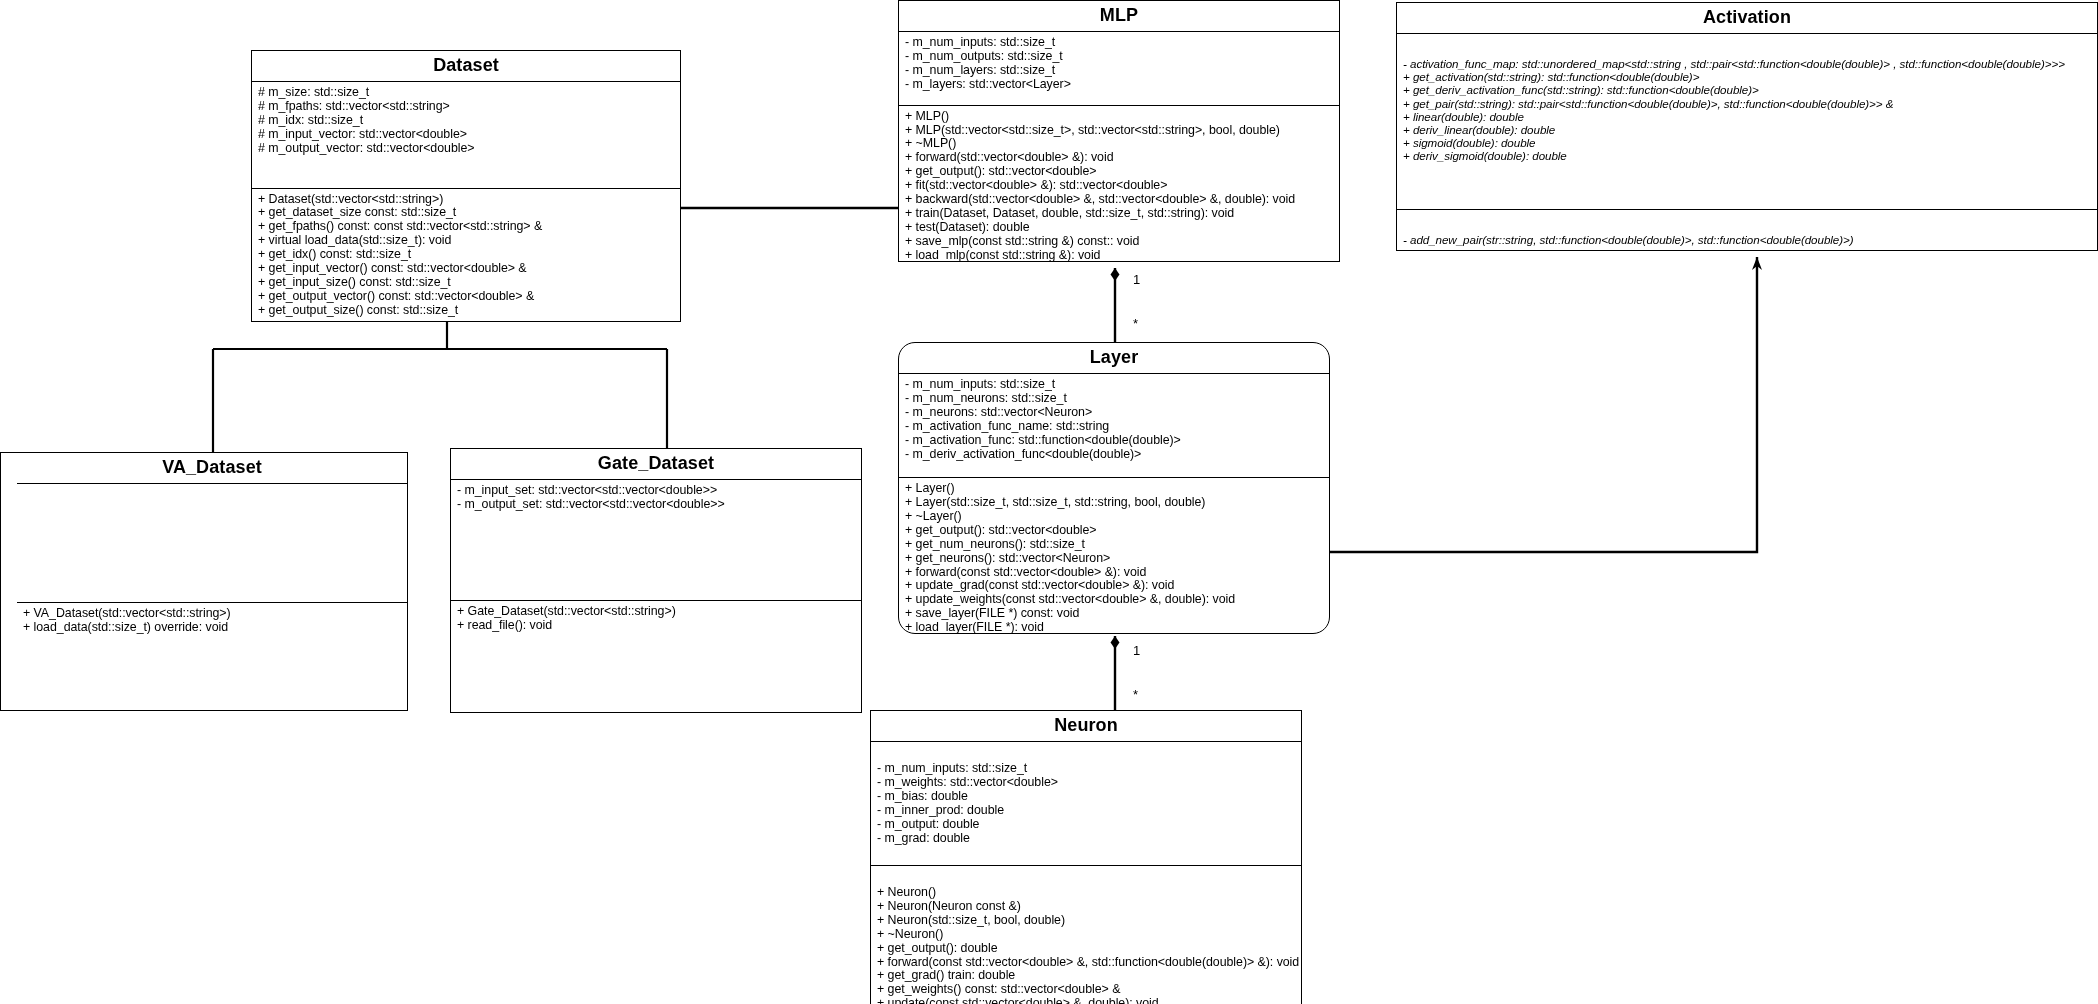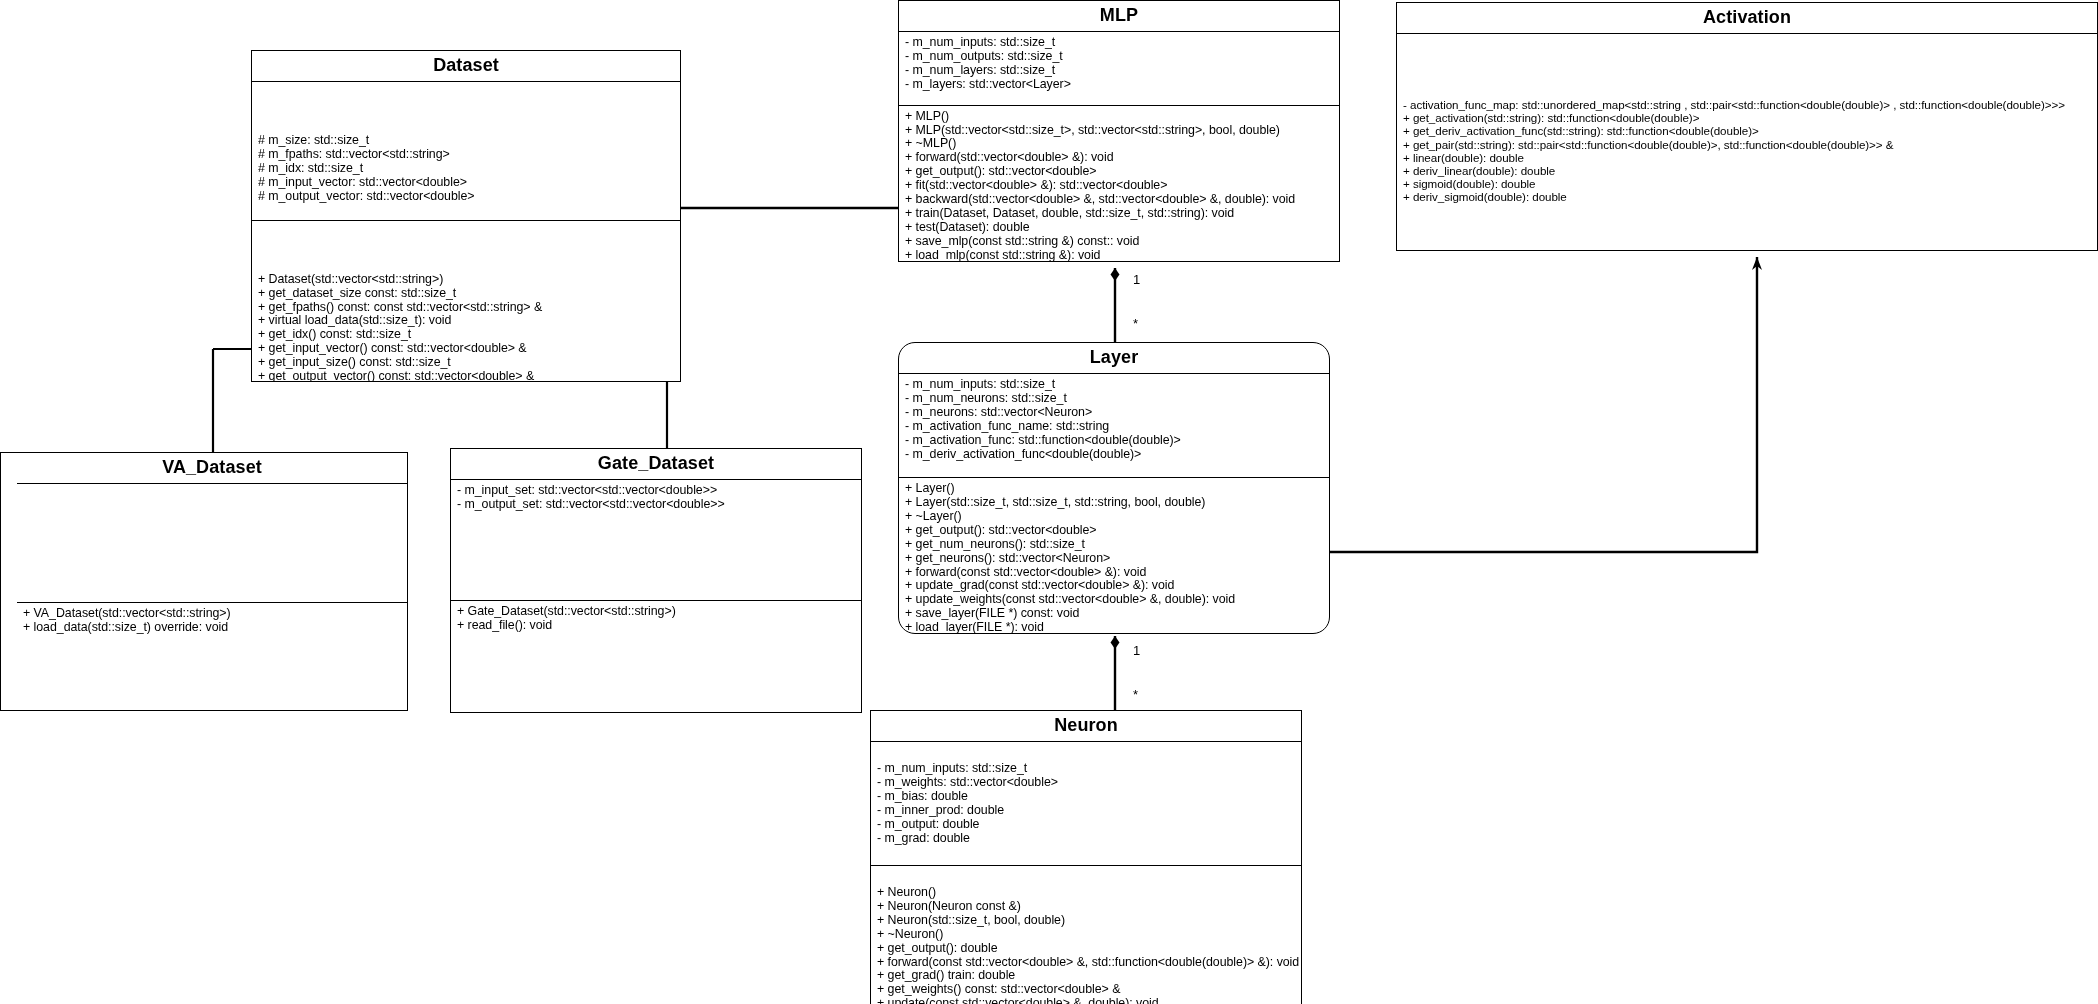--- a/index.html
+++ b/index.html
@@ -46,20 +46,21 @@
   }
   .uml-row {
     font-size: 12.4px;
     line-height: 13.9px;
     white-space: nowrap;
     letter-spacing: -0.05px;
   }
   .tiny .uml-row {
     font-size: 11.6px;
     line-height: 13.2px;
+    font-style: italic;
   }
   svg#edges {
     position: absolute;
     left: 0;
     top: 0;
     width: 2098px;
     height: 1004px;
     z-index: 1;
     overflow: visible;
   }
@@ -105,21 +106,21 @@
 
     <g>
       <path d="M 1115 712 L 1115 636" stroke="#000000" stroke-width="2.4" fill="none" marker-end="url(#filled-diamond)"></path>
     </g>
 
     <g>
       <path d="M 1330 552 L 1757 552 L 1757 257" stroke="#000000" stroke-width="2.4" fill="none" marker-end="url(#open-arrow)"></path>
     </g>
   </svg>
 
-  <div class="uml-class" style="left:251px; top:50px; width:430px; height:332px;gap:48px;">
+  <div class="uml-class" style="left:251px; top:50px; width:430px; height:272px;">
     <div class="uml-title">Dataset</div>
     <div class="uml-compartment" style="height:98px;">
       <div class="uml-row"># m_size: std::size_t</div>
       <div class="uml-row"># m_fpaths: std::vector&lt;std::string&gt;</div>
       <div class="uml-row"># m_idx: std::size_t</div>
       <div class="uml-row"># m_input_vector: std::vector&lt;double&gt;</div>
       <div class="uml-row"># m_output_vector: std::vector&lt;double&gt;</div>
     </div>
     <div class="uml-compartment">
       <div class="uml-row">+ Dataset(std::vector&lt;std::string&gt;)</div>
@@ -233,20 +234,23 @@
     <div class="uml-compartment" style="height:148px;">
       <div class="uml-row">- activation_func_map: std::unordered_map&lt;std::string , std::pair&lt;std::function&lt;double(double)&gt; , std::function&lt;double(double)&gt;&gt;&gt;</div>
       <div class="uml-row">+ get_activation(std::string): std::function&lt;double(double)&gt;</div>
       <div class="uml-row">+ get_deriv_activation_func(std::string): std::function&lt;double(double)&gt;</div>
       <div class="uml-row">+ get_pair(std::string): std::pair&lt;std::function&lt;double(double)&gt;, std::function&lt;double(double)&gt;&gt; &amp;</div>
       <div class="uml-row">+ linear(double): double</div>
       <div class="uml-row">+ deriv_linear(double): double</div>
       <div class="uml-row">+ sigmoid(double): double</div>
       <div class="uml-row">+ deriv_sigmoid(double): double</div>
     </div>
+    <div class="uml-compartment">
+      <div class="uml-row">- add_new_pair(str::string, std::function&lt;double(double)&gt;, std::function&lt;double(double)&gt;)</div>
+    </div>
   </div>
 
   <div class="mult-label" style="left:1133px; top:273px;">1</div>
   <div class="mult-label" style="left:1133px; top:317px;">*</div>
   <div class="mult-label" style="left:1133px; top:644px;">1</div>
   <div class="mult-label" style="left:1133px; top:688px;">*</div>
 
 </div>
 
 </body></html>

